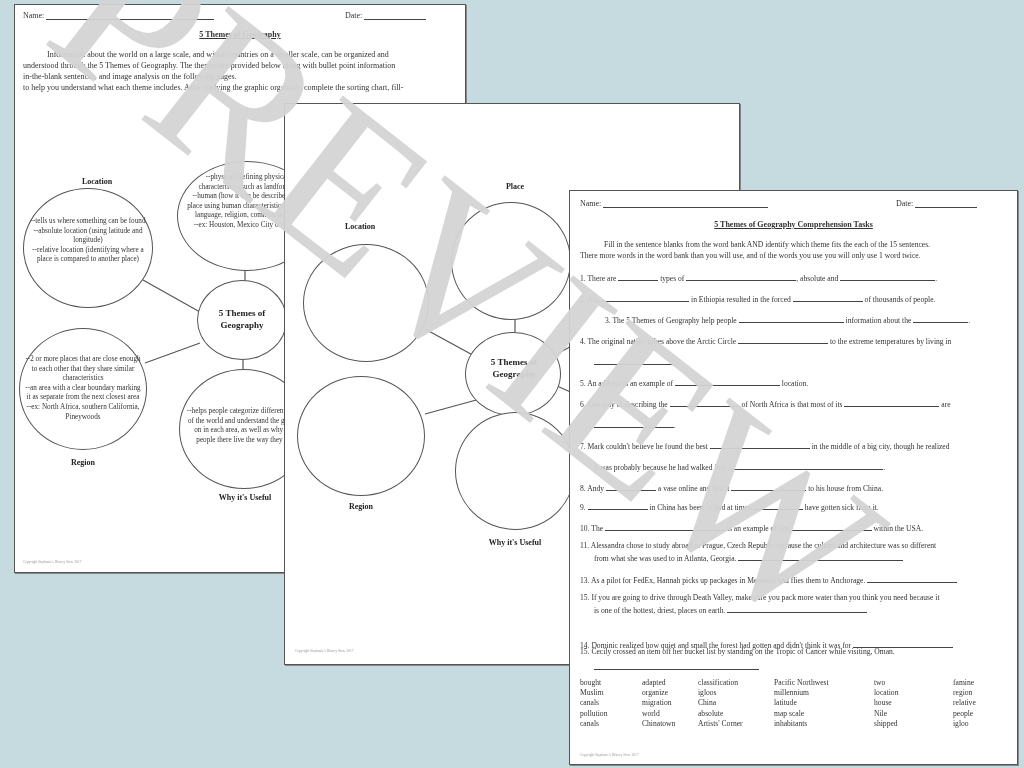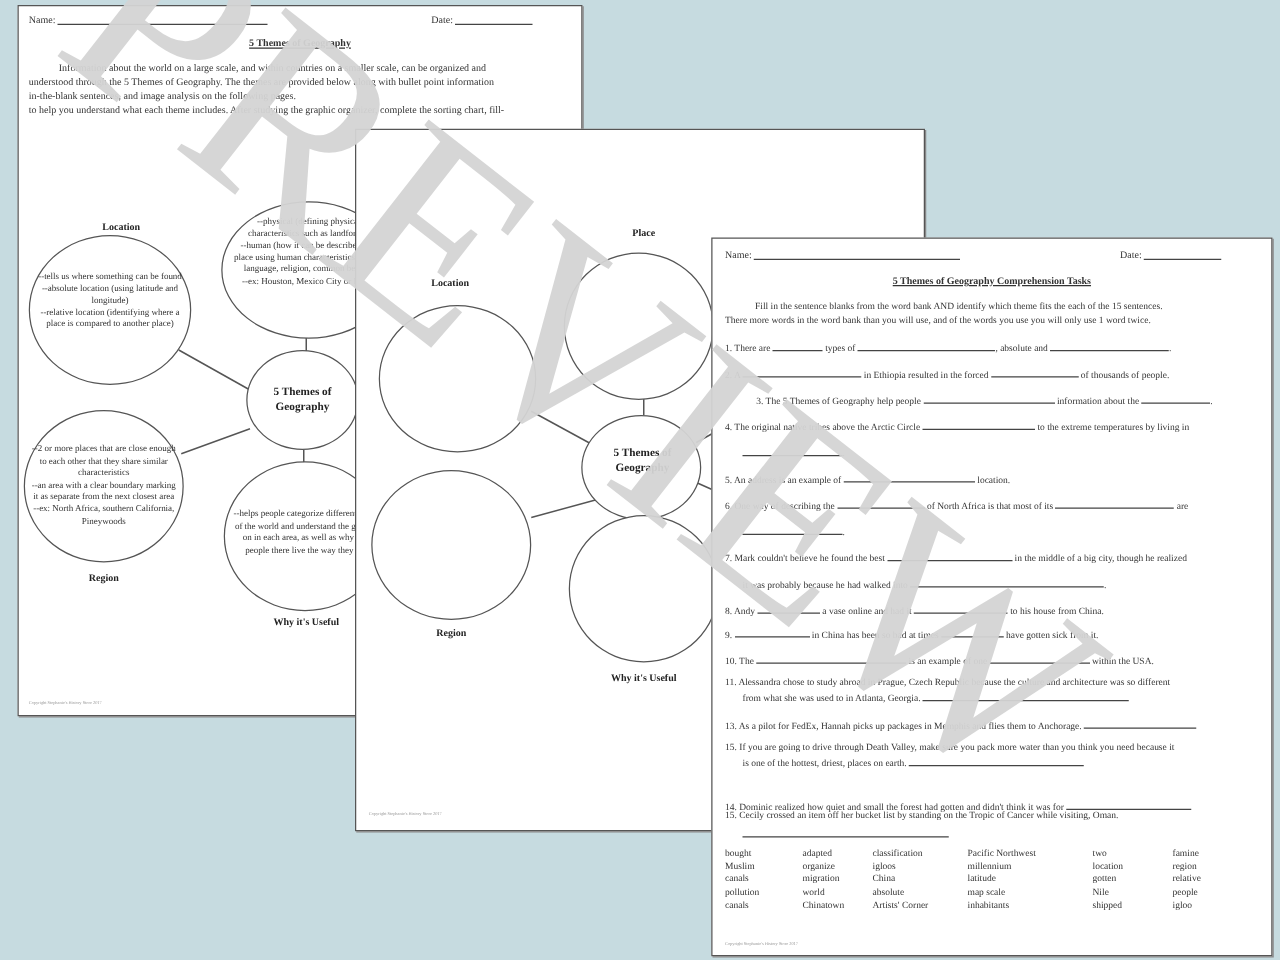--- a/index.html
+++ b/index.html
@@ -190,25 +190,25 @@
   <div class="wb" style="left:204px;">
     <div>Pacific Northwest</div>
       <div>millennium</div>
       <div>latitude</div>
       <div>map scale</div>
       <div>inhabitants</div>
   </div>
   <div class="wb" style="left:304px;">
     <div>two</div>
       <div>location</div>
-      <div>gotten</div>
+      <div>house</div>
       <div>Nile</div>
       <div>shipped</div>
   </div>
-  <div class="wb" style="left:368px;">
+  <div class="wb" style="left:383px;">
     <div>famine</div>
       <div>region</div>
       <div>relative</div>
       <div>people</div>
       <div>igloo</div>
   </div>
 
   <div class="copy" style="left:10px; top:562px;">Copyright Stephanie's History Store 2017</div>
 </div>
 

